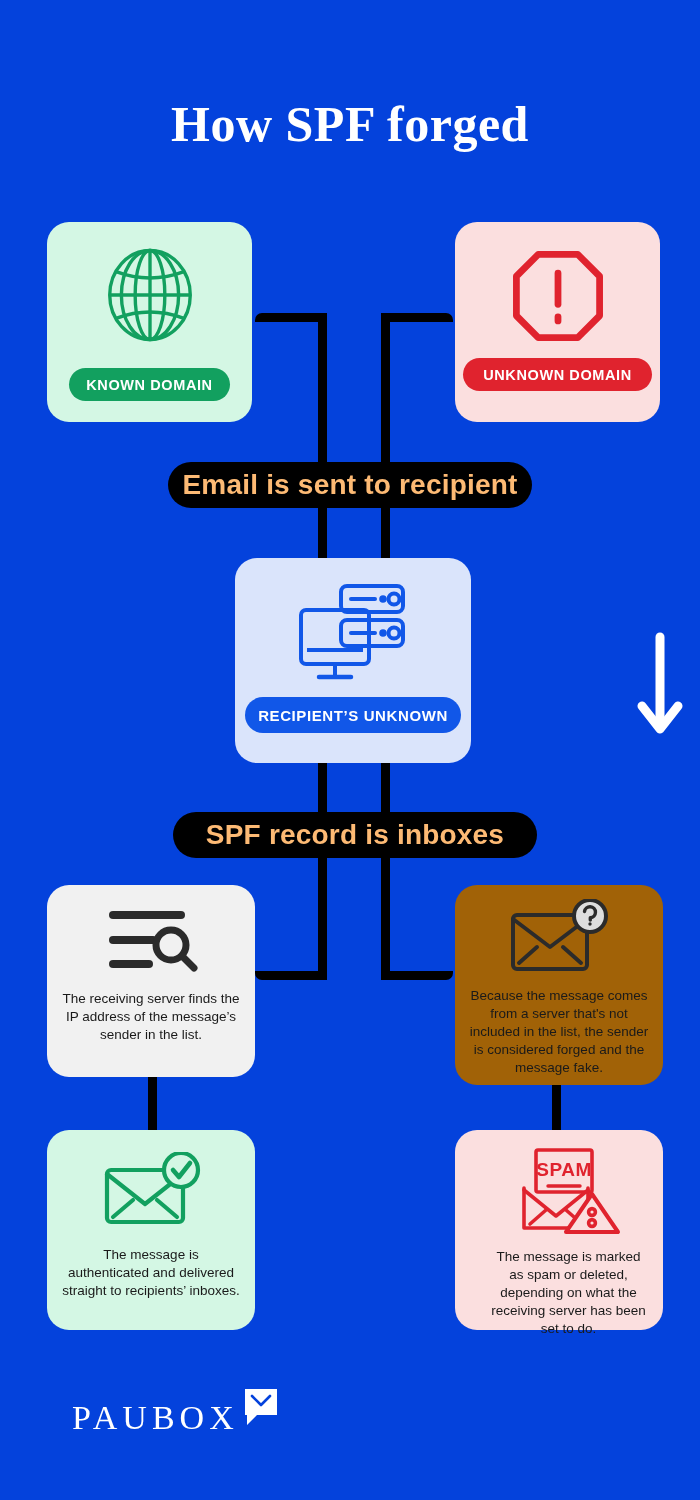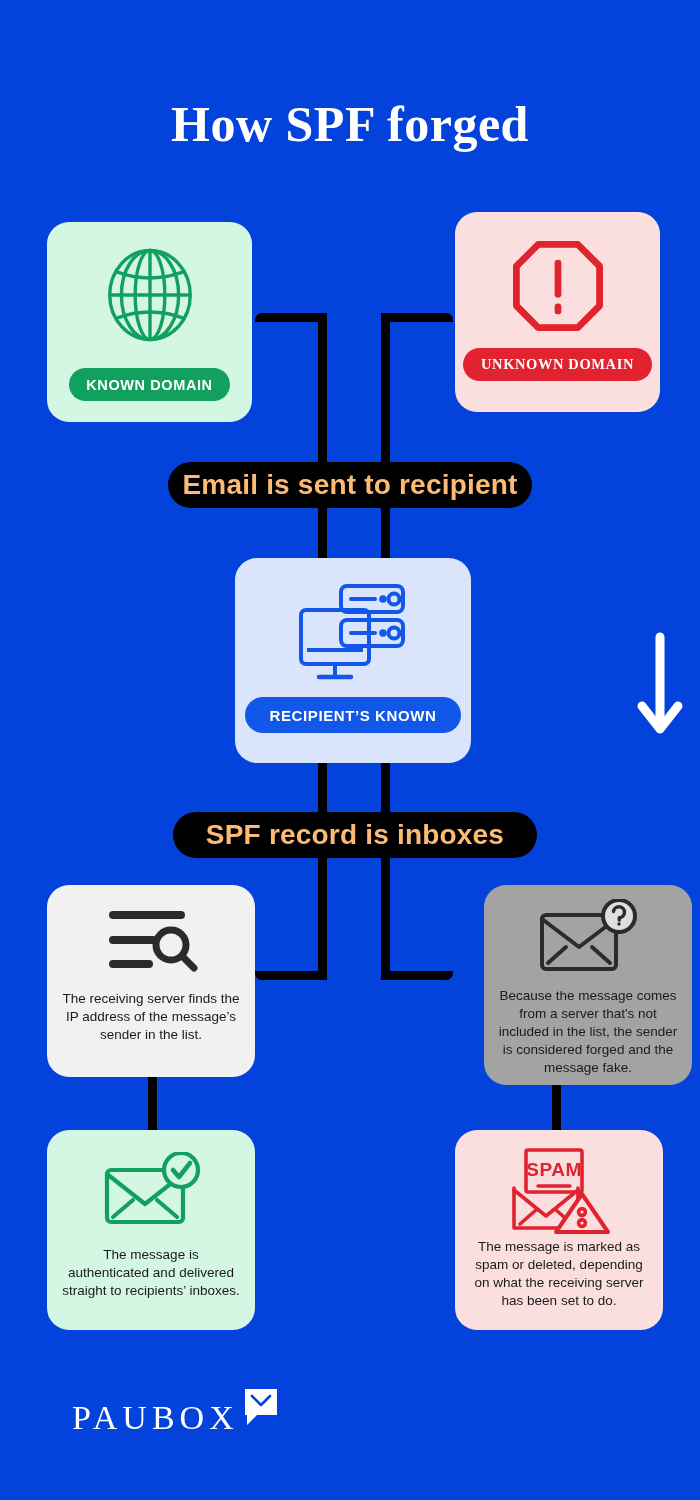--- a/index.html
+++ b/index.html
@@ -41,21 +41,21 @@
     border-radius: 22px;
     z-index: 2;
     display: flex;
     flex-direction: column;
     align-items: center;
   }
   .card-green { background: #d4f7e4; }
   .card-red   { background: #fbdfdf; }
   .card-blue  { background: #dae4fb; }
   .card-lightgray { background: #f1f1f1; }
-  .card-gray  { background: #a3a3a3; margin-left: 29px; }
+  .card-gray  { background: #a16207; }
 
   .icon-wrap {
     display: flex; align-items: center; justify-content: center;
   }
 
   
   .pill {
     border-radius: 999px;
     color: #ffffff;
     font-weight: 700;
@@ -147,21 +147,21 @@
         <ellipse cx="50" cy="50" rx="27" ry="42"></ellipse>
         <line x1="12" y1="50" x2="88" y2="50"></line>
         <path d="M18 28 Q50 40 82 28"></path>
         <path d="M18 72 Q50 60 82 72"></path>
         <line x1="50" y1="8" x2="50" y2="92"></line>
       </svg>
     </div>
     <div class="pill pill-green" style="width:161px; height:33px; font-size:14.5px; margin-top:20px;">KNOWN DOMAIN</div>
   </div>
 
-  <div class="card card-red" style="left:455px; top:212px; width:205px; height:200px;font-family:Liberation Serif, serif;">
+  <div class="card card-red" style="left:455px; top:222px; width:205px; height:200px;">
     <div class="icon-wrap" style="margin-top:22px;">
       <svg width="104" height="104" viewBox="0 0 100 100" fill="none" stroke="#e0232e" stroke-width="6.5" stroke-linejoin="round">
         <polygon points="31,10 69,10 90,31 90,69 69,90 31,90 10,69 10,31"></polygon>
         <line x1="50" y1="28" x2="50" y2="58" stroke-linecap="round"></line>
         <line x1="50" y1="70" x2="50" y2="74" stroke-linecap="round"></line>
       </svg>
     </div>
     <div class="pill pill-red" style="width:189px; height:33px; font-size:14.5px; margin-top:10px;">UNKNOWN DOMAIN</div>
   </div>
 
@@ -177,21 +177,21 @@
         <rect x="48" y="8" width="62" height="26" rx="6"></rect>
         <line x1="58" y1="21" x2="82" y2="21" stroke-width="4" stroke-linecap="round"></line>
         <circle cx="90" cy="21" r="1.8" fill="#1157e8"></circle>
         <circle cx="101" cy="21" r="5.5"></circle>
         <rect x="48" y="42" width="62" height="26" rx="6"></rect>
         <line x1="58" y1="55" x2="82" y2="55" stroke-width="4" stroke-linecap="round"></line>
         <circle cx="90" cy="55" r="1.8" fill="#1157e8"></circle>
         <circle cx="101" cy="55" r="5.5"></circle>
       </svg>
     </div>
-    <div class="pill pill-blue" style="width:216px; height:36px; font-size:15px; margin-top:9px;">RECIPIENT’S KNOWN</div>
+    <div class="pill pill-blue" style="width:216px; height:36px; font-size:15px; margin-top:9px;">RECIPIENT’S UNKNOWN</div>
   </div>
 
   <div class="arrow" style="left:637px; top:632px;">
     <svg width="46" height="110" viewBox="0 0 46 110" fill="none" stroke="#ffffff" stroke-width="9" stroke-linecap="round" stroke-linejoin="round">
       <line x1="23" y1="5" x2="23" y2="95"></line>
       <polyline points="5,74 23,97 41,74"></polyline>
     </svg>
   </div>
 
   <div class="banner" style="left:173px; top:812px; width:364px; height:46px;">SPF record is inboxes</div>
@@ -231,36 +231,36 @@
         <polyline points="10,22 48,52 86,22"></polyline>
         <line x1="16" y1="65" x2="36" y2="48"></line>
         <line x1="80" y1="65" x2="60" y2="48"></line>
         <circle cx="84" cy="18" r="17" fill="#d4f7e4"></circle>
         <polyline points="76,18 82,25 93,11" stroke-width="4.6"></polyline>
       </svg>
     </div>
     <div class="card-text" style="margin-top:16px;">The message is authenticated and delivered straight to recipients’ inboxes.</div>
   </div>
 
-  <div class="card card-red" style="left:455px; top:1130px; width:208px; height:200px;">
+  <div class="card card-red" style="left:455px; top:1130px; width:208px; height:200px;padding-left:19px;">
     <div class="icon-wrap" style="margin-top:16px; position:relative;">
       <svg width="110" height="92" viewBox="0 0 110 92" fill="none" stroke="#e0232e" stroke-width="3.6" stroke-linejoin="round" stroke-linecap="round">
         <rect x="22" y="4" width="56" height="42" rx="2"></rect>
         <text x="50" y="30" font-family="&quot;Liberation Sans&quot;, sans-serif" font-size="19" font-weight="700" fill="#e0232e" stroke="none" text-anchor="middle" letter-spacing="0.5">SPAM</text>
         <line x1="34" y1="40" x2="66" y2="40" stroke-width="3.4"></line>
         <path d="M10 42 L10 82 L74 82 L74 42"></path>
         <polyline points="10,44 42,70 74,44"></polyline>
         <line x1="16" y1="78" x2="32" y2="64"></line>
         <line x1="68" y1="78" x2="52" y2="64"></line>
         <path d="M78 48 L104 86 L52 86 Z" fill="#fbdfdf" stroke-width="4"></path>
         <circle cx="78" cy="66" r="3.4"></circle>
         <circle cx="78" cy="77" r="3.4"></circle>
       </svg>
     </div>
-    <div class="card-text" style="">The message is marked as spam or deleted, depending on what the receiving server has been set to do.</div>
+    <div class="card-text" style="margin-top:10px;">The message is marked as spam or deleted, depending on what the receiving server has been set to do.</div>
   </div>
 
   <div class="logo">
     <div class="logo-word">PAUBOX</div>
     <div class="logo-mark">
       <svg width="36" height="42" viewBox="0 0 36 42" fill="none">
         <path d="M2 2 H34 V28 H14 L4 38 V28 H2 Z" fill="#ffffff"></path>
         <polyline points="9,9 18,18 27,9" fill="none" stroke="#0442dc" stroke-width="2.6" stroke-linejoin="round" stroke-linecap="round"></polyline>
       </svg>
     </div>

